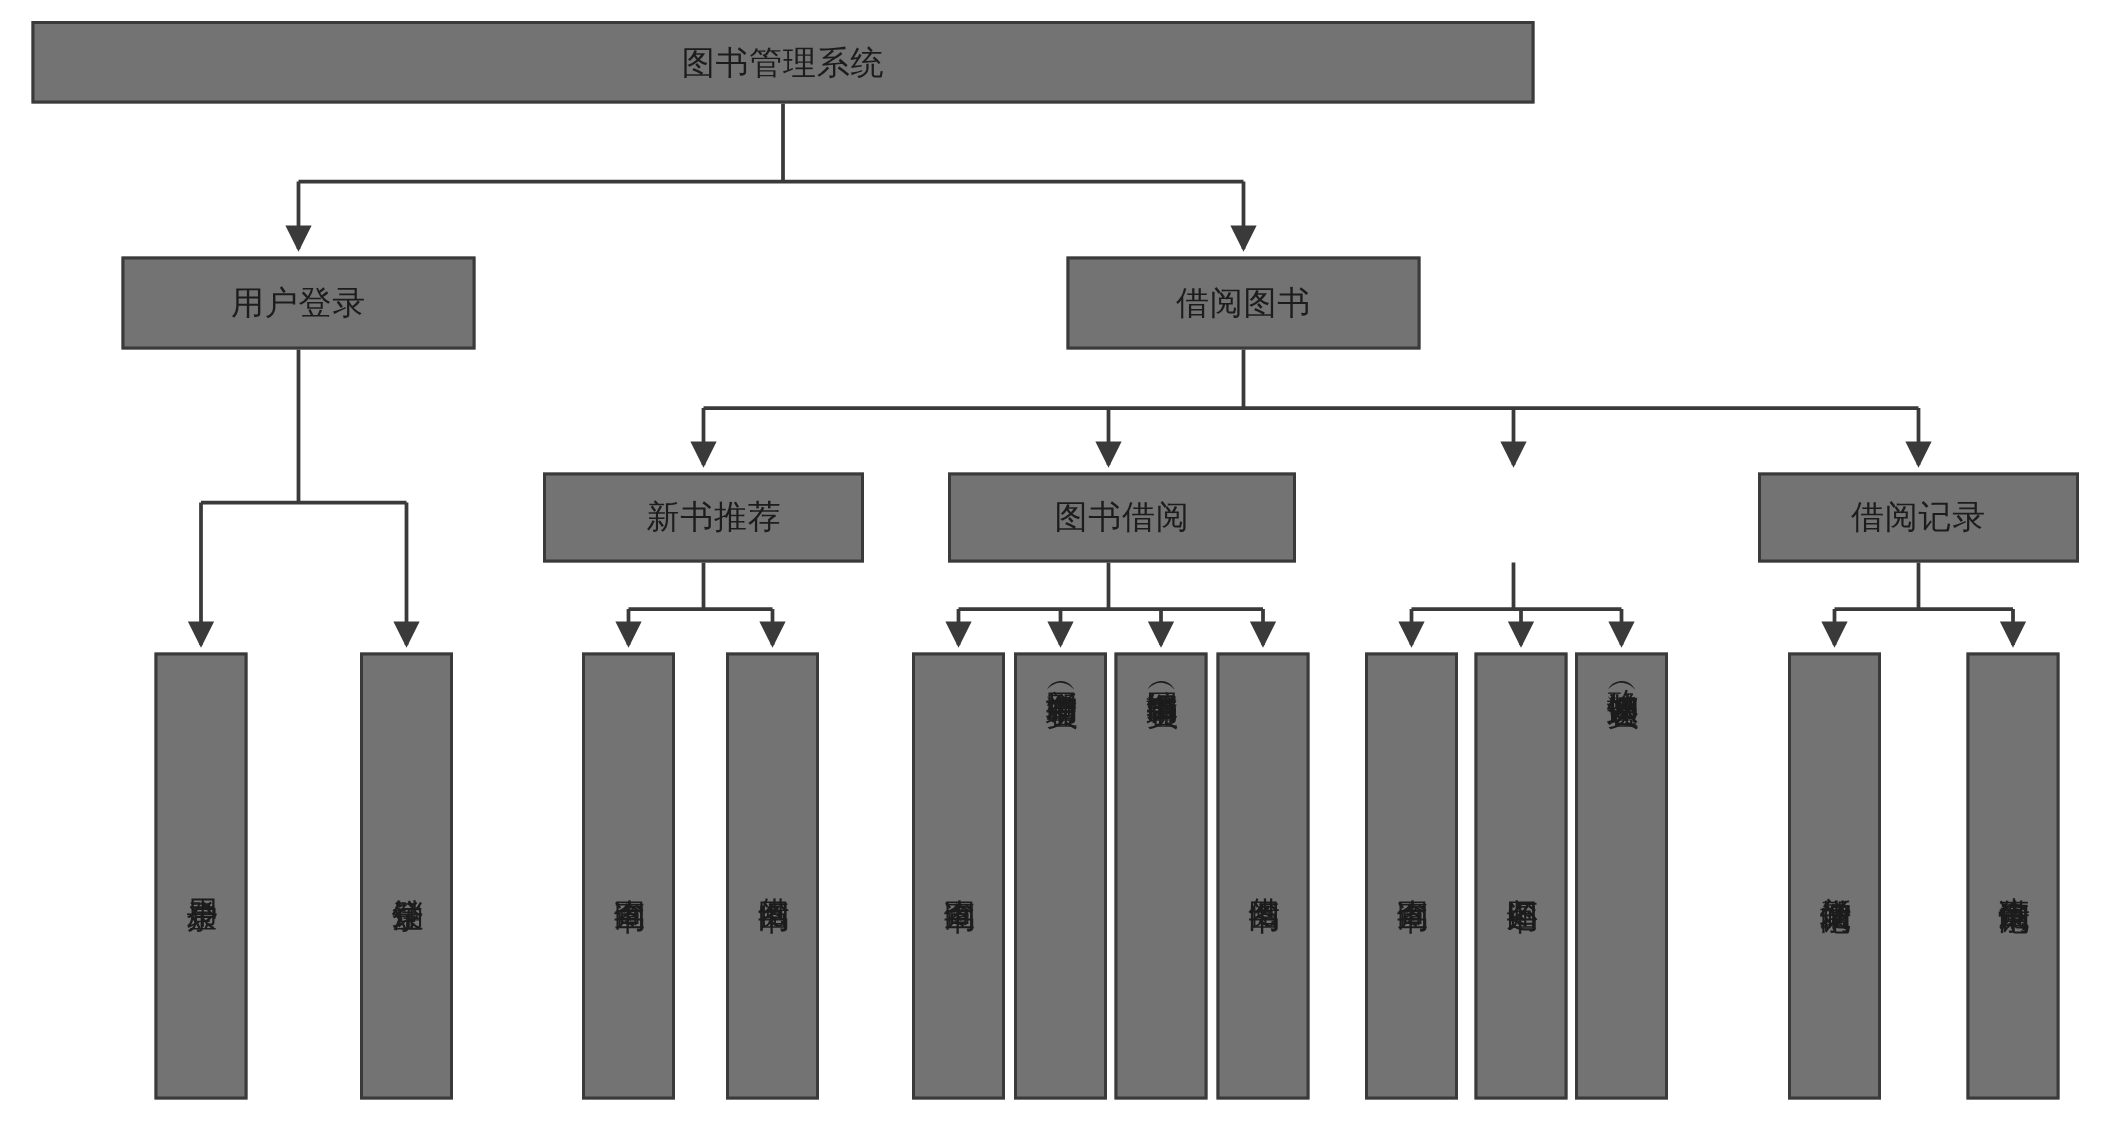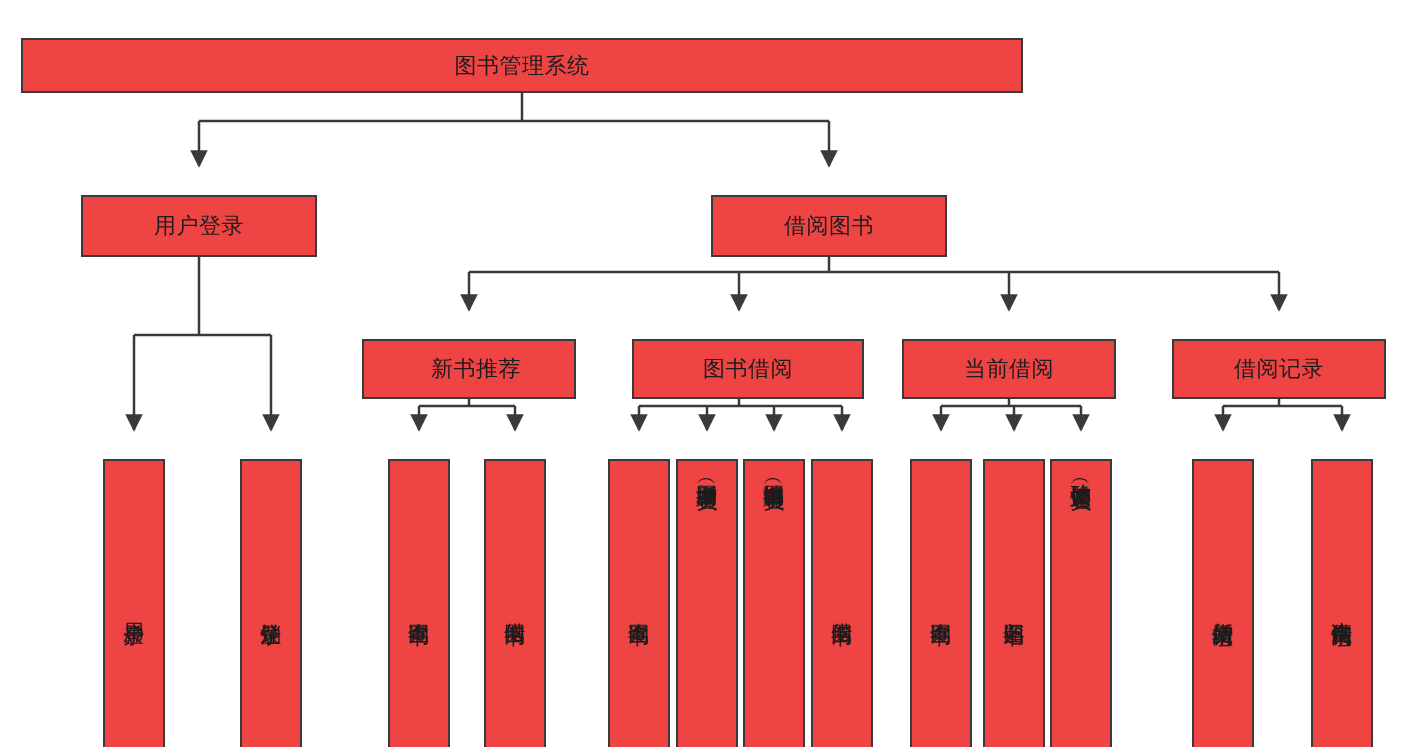--- a/index.html
+++ b/index.html
@@ -23,27 +23,26 @@
     position: absolute;
     left: 0;
     top: 0;
     width: 1405px;
     height: 747px;
     pointer-events: none;
   }
   .node {
     position: absolute;
     box-sizing: border-box;
-    background: #ef4444;
+    background: #737373;
     border: 2px solid #3a3a3a;
     display: flex;
     align-items: center;
     justify-content: center;
     z-index: 2;
-    margin-top: 24px;
   }
   .node-label {
     font-size: 22px;
     line-height: 1.18;
     color: #1c1c1c;
     letter-spacing: 0.5px;
     white-space: nowrap;
   }
   .node.root .node-label,
   .node.branch .node-label,
@@ -144,23 +143,20 @@
   <div class="node branch" style="left:711px; top:171px; width:236px; height:62px;">
     <span class="node-label">借阅图书</span>
   </div>
 
   <div class="node group" style="left:362px; top:315px; width:214px; height:60px;padding-left:14px;">
     <span class="node-label">新书推荐</span>
   </div>
   <div class="node group" style="left:632px; top:315px; width:232px; height:60px;">
     <span class="node-label">图书借阅</span>
   </div>
-  <div class="node group" style="left:902px; top:315px; width:214px; height:60px;">
-    <span class="node-label">当前借阅</span>
-  </div>
   <div class="node group" style="left:1172px; top:315px; width:214px; height:60px;">
     <span class="node-label">借阅记录</span>
   </div>
 
   <div class="node leaf short-label" style="left:103px; top:435px; width:62px; height:298px;">
     <span class="node-label">用户登录</span>
   </div>
   <div class="node leaf short-label" style="left:240px; top:435px; width:62px; height:298px;">
     <span class="node-label">注销登录</span>
   </div>

